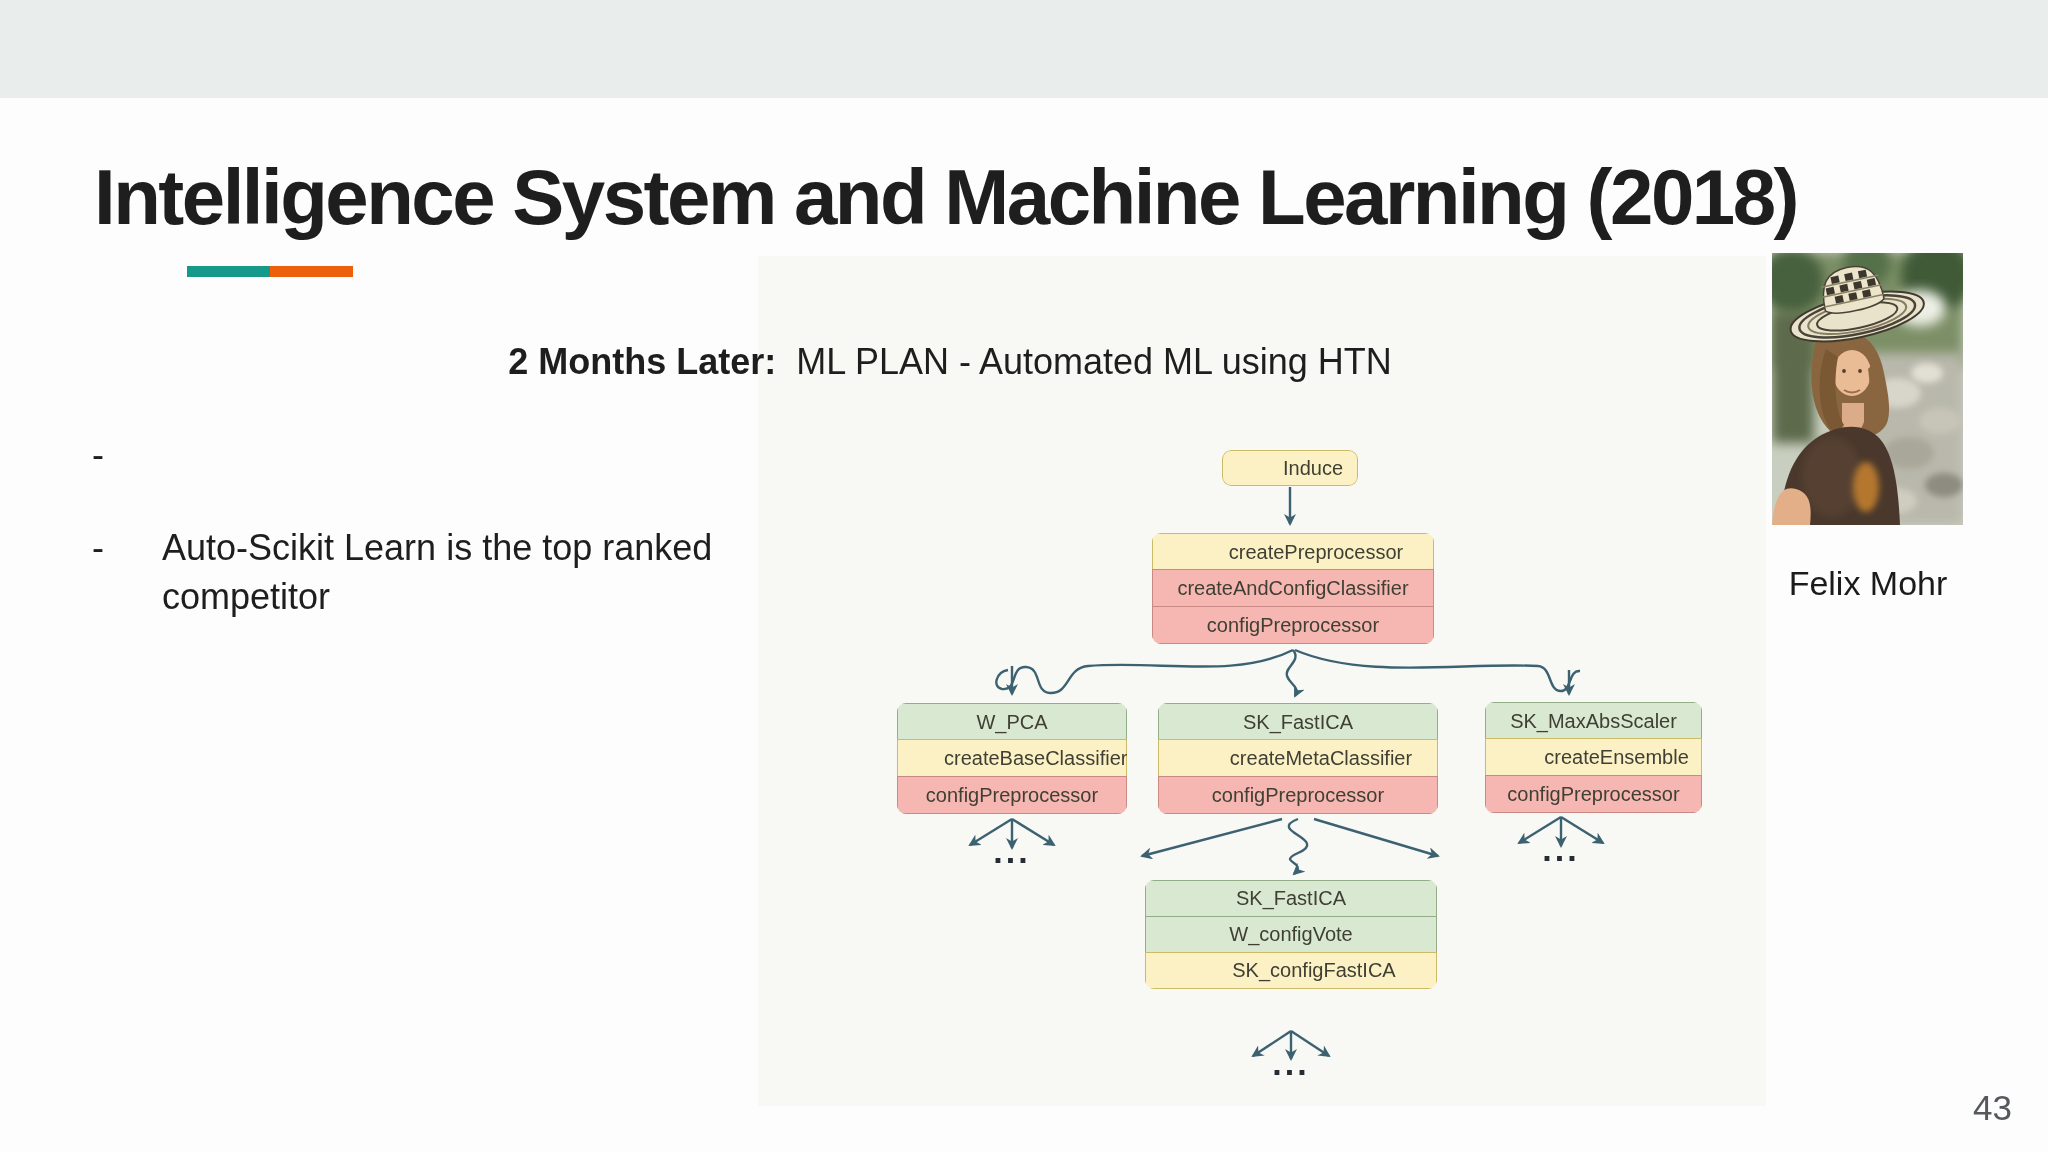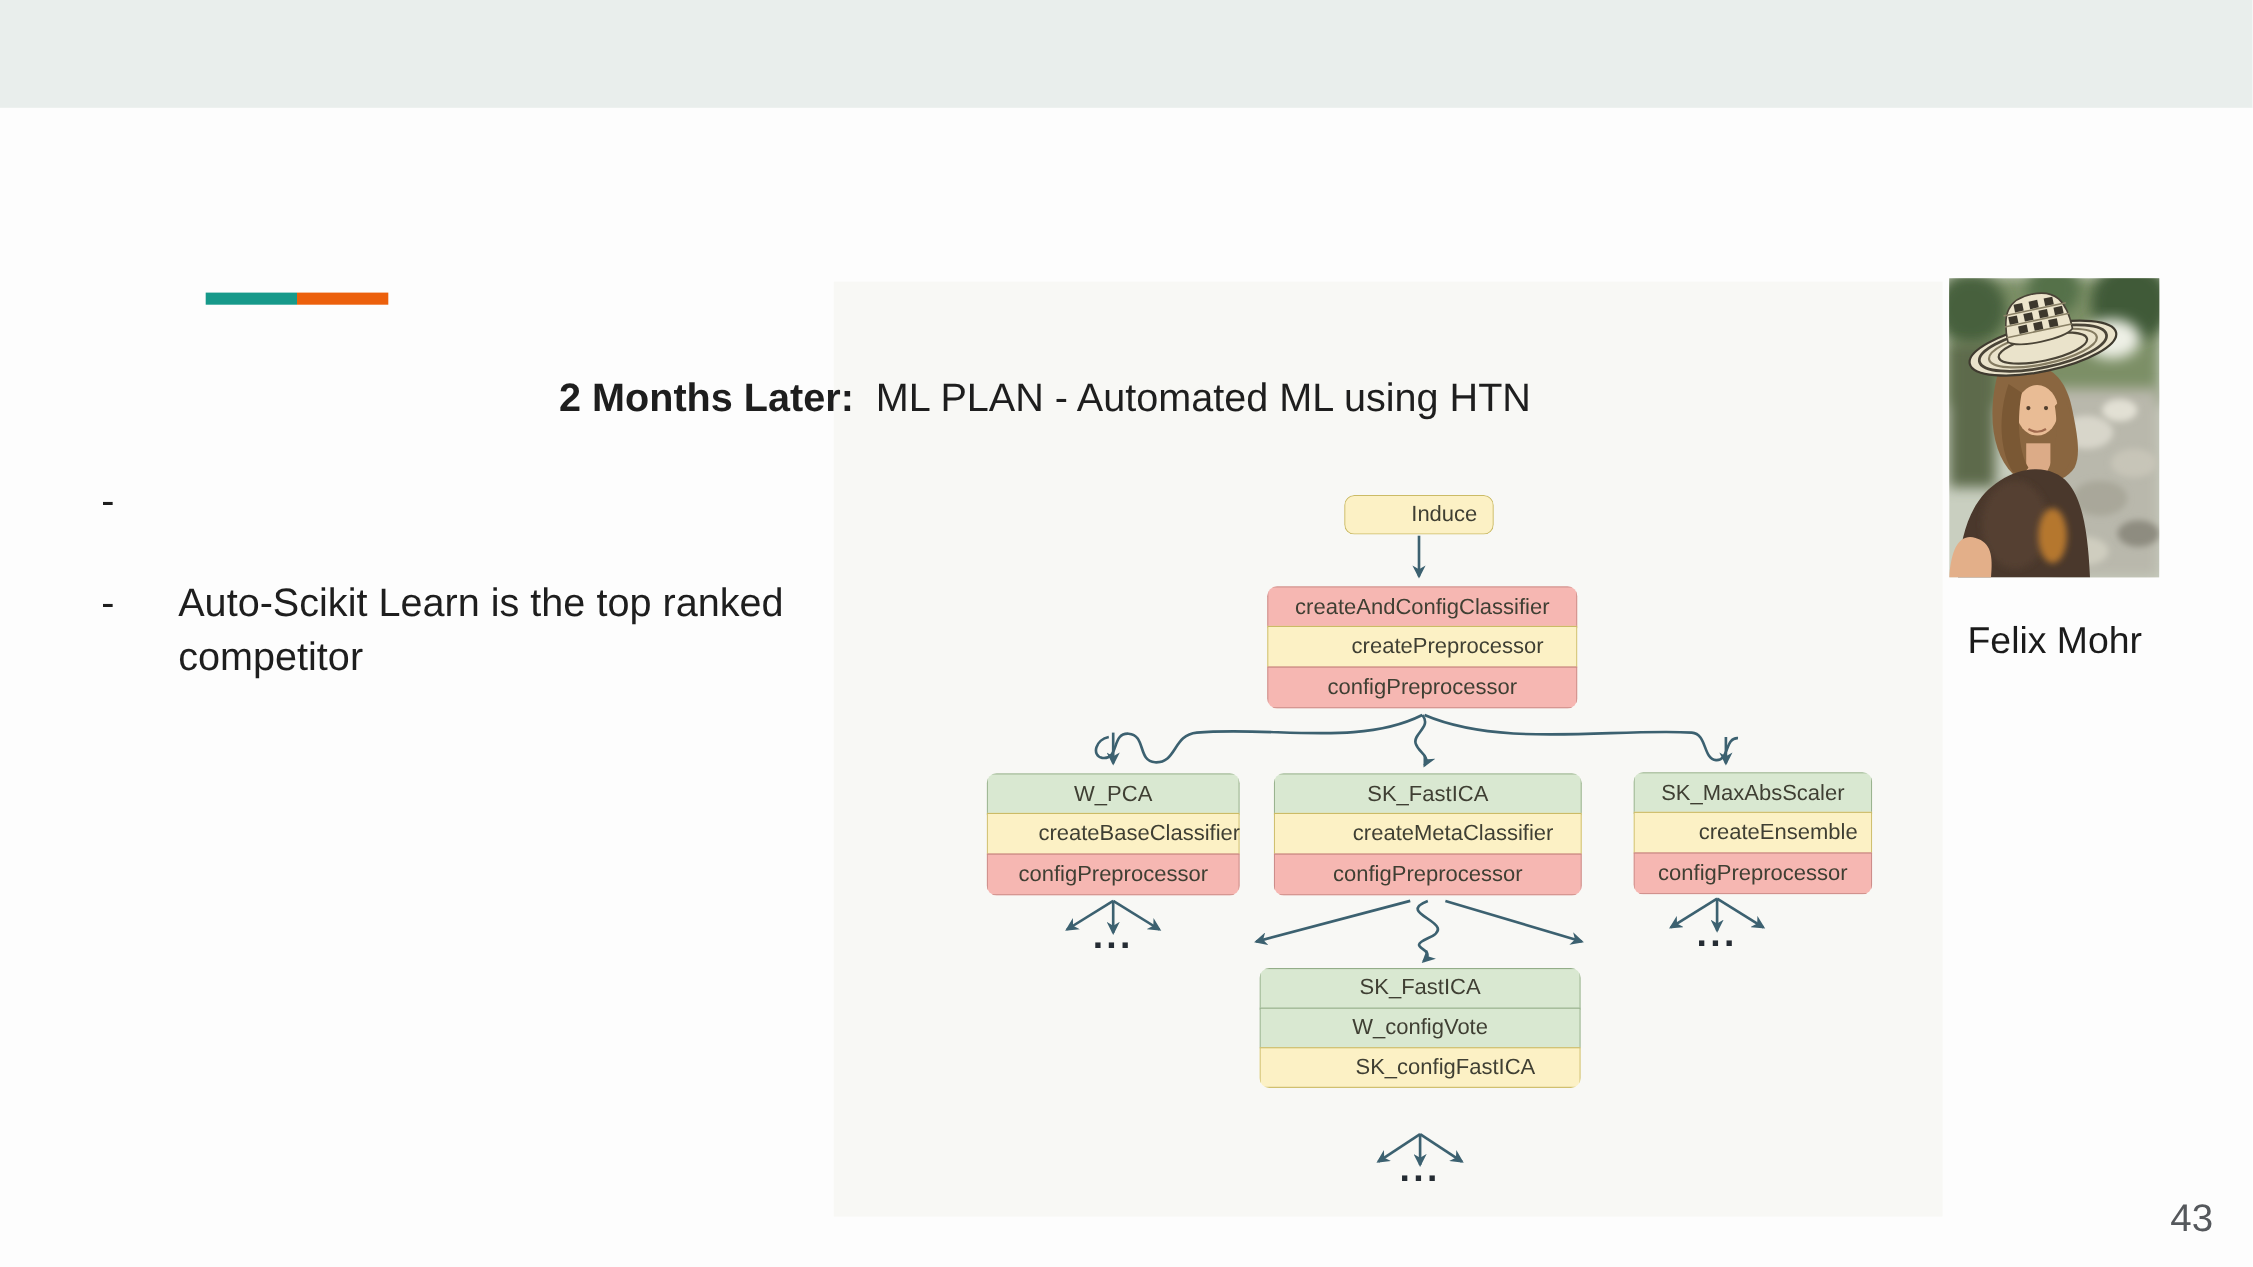--- a/index.html
+++ b/index.html
@@ -53,20 +53,21 @@
   .page-number{position:absolute;left:1940px;top:1088px;width:72px;text-align:right;
          font-size:35px;color:var(--page-number-gray);z-index:5;}
 </style>
 </head>
 <body>
 
 <div class="slide">
 
   <div class="top-band"></div>
 
+  <h1 class="title">Intelligence System and Machine Learning (2018)</h1>
 
   <div class="title-underline">
     <span class="half teal"></span>
     <span class="half orange"></span>
   </div>
 
   <div class="diagram-backdrop"></div>
 
   <div class="subtitle"><b>2 Months Later:</b><span>  ML PLAN - Automated ML using HTN</span></div>
 
@@ -113,22 +114,22 @@
       <path d="M1291 1031 L1291 1059" marker-end="url(#ah)"></path>
       <path d="M1291 1031 L1329 1056" marker-end="url(#ah)"></path>
     </g>
   </svg>
 
   <div class="node single" style="left:1222px;top:450px;width:136px;">
     <div class="row yellow">Induce</div>
   </div>
 
   <div class="stack" style="left:1152px;top:533px;width:282px;">
+    <div class="row yellow">createPreprocessor</div>
     <div class="row pink">createAndConfigClassifier</div>
-    <div class="row yellow">createPreprocessor</div>
     <div class="row pink">configPreprocessor</div>
   </div>
 
   <div class="stack" style="left:897px;top:703px;width:230px;">
     <div class="row green">W_PCA</div>
     <div class="row yellow">createBaseClassifier</div>
     <div class="row pink">configPreprocessor</div>
   </div>
 
   <div class="stack" style="left:1158px;top:703px;width:280px;">

